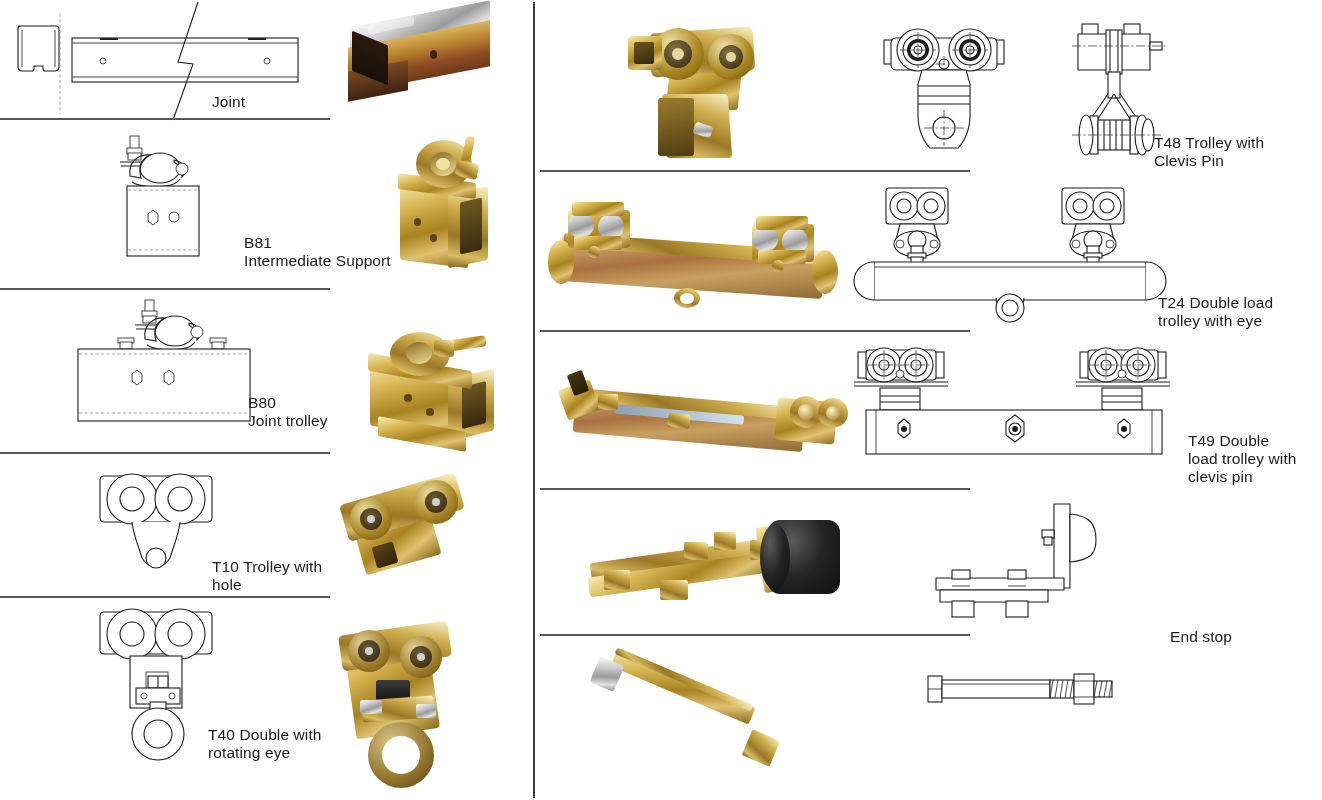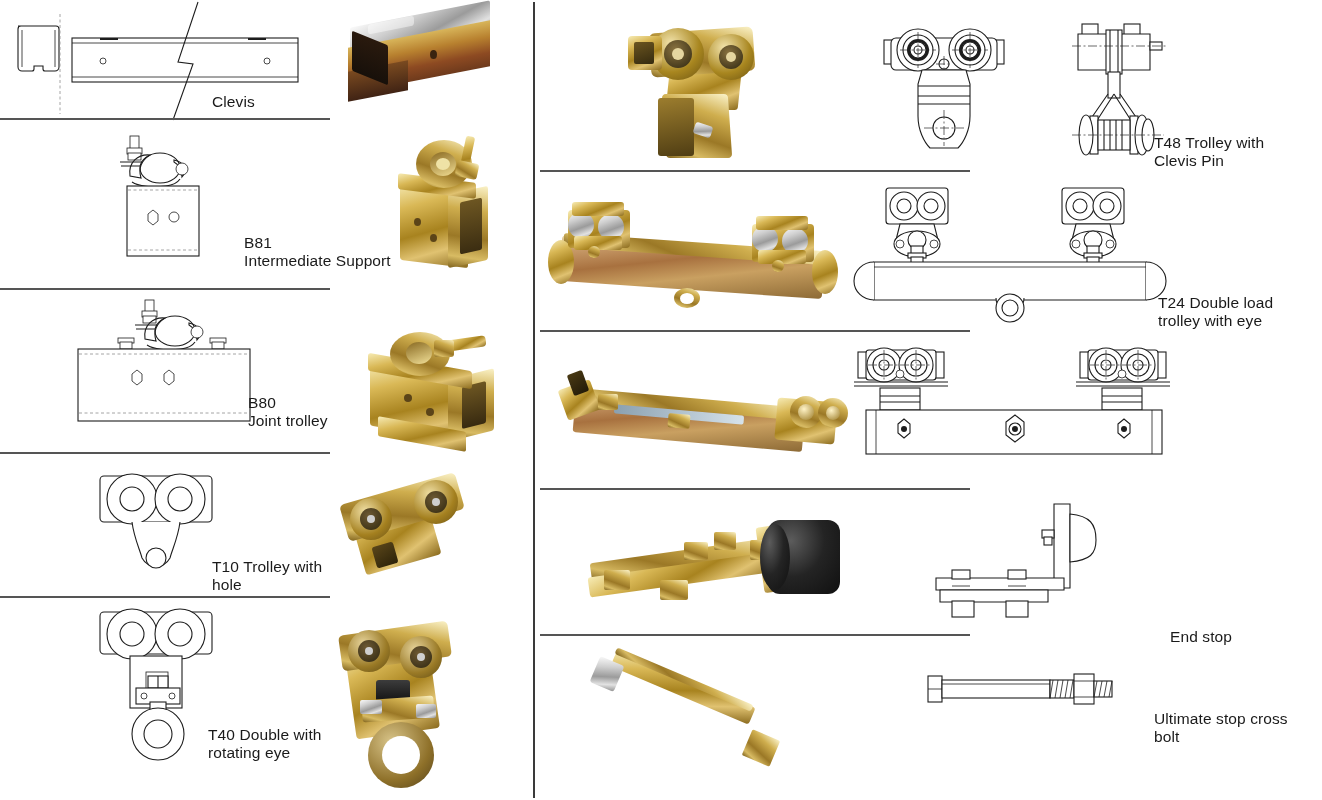--- a/index.html
+++ b/index.html
@@ -77,21 +77,21 @@
     <div class="dwg" style="left:70px;top:32px;">
       <svg width="230" height="56" viewBox="0 0 230 56">
         <rect class="fw" x="2" y="6" width="226" height="44"></rect>
         <path class="ln-thin" d="M2 11 H228 M2 45 H228"></path>
         <path class="fk" d="M30 6 h18 v2 h-18z M178 6 h18 v2 h-18z"></path>
         <circle class="fwt" cx="33" cy="29" r="3"></circle>
         <circle class="fwt" cx="197" cy="29" r="3"></circle>
         <path class="ln" d="M128 -22 L108 38 L123 40 L103 96" transform="translate(0,-8)"></path>
       </svg>
     </div>
-    <div class="caption" style="left:212px;top:93px;">Clevis</div>
+    <div class="caption" style="left:212px;top:93px;">Joint</div>
     <div class="photo" style="left:344px;top:10px;width:152px;height:90px;">
       <div class="pho-el m-steel" style="left:6px;top:4px;width:140px;height:34px;transform:skewY(-11deg);border-radius:2px;"></div>
       <div class="pho-el" style="left:4px;top:24px;width:142px;height:46px;transform:skewY(-11deg);background:linear-gradient(180deg,#d8b55a 0%,#b8812f 35%,#8d4a22 70%,#6e3a1c 100%);"></div>
       <div class="pho-el" style="left:4px;top:56px;width:60px;height:30px;transform:skewY(-11deg);background:linear-gradient(180deg,#7a4a20 0%,#402314 100%);"></div>
       <div class="pho-el" style="left:8px;top:28px;width:36px;height:40px;transform:skewY(22deg);background:linear-gradient(180deg,#2a1a0e 0%,#17100a 100%);border-radius:2px;"></div>
       <div class="pho-el rnd" style="left:86px;top:40px;width:7px;height:9px;background:#3a2410;"></div>
       <div class="pho-el" style="left:24px;top:10px;width:46px;height:10px;background:rgba(255,255,255,.45);transform:skewY(-11deg);border-radius:3px;"></div>
     </div>
     <div class="rule" style="left:0;top:118px;width:330px;"></div>
 
@@ -405,20 +405,23 @@
 
         <path class="fw" d="M46 80 l6 -5 l6 5 l0 9 l-6 5 l-6 -5z"></path>
         <circle class="fk" cx="52" cy="85" r="3"></circle>
         <path class="fw" d="M154 78 l9 -7 l9 7 l0 13 l-9 7 l-9 -7z"></path>
         <circle class="fw" cx="163" cy="85" r="6"></circle>
         <circle class="fk" cx="163" cy="85" r="3"></circle>
         <path class="fw" d="M266 80 l6 -5 l6 5 l0 9 l-6 5 l-6 -5z"></path>
         <circle class="fk" cx="272" cy="85" r="3"></circle>
       </svg>
     </div>
+    <div class="caption" style="left:654px;top:432px;">T49 Double
+load trolley with
+clevis pin</div>
     <div class="photo" style="left:20px;top:352px;width:300px;height:120px;">
       <div class="pho-el m-rose" style="left:20px;top:48px;width:230px;height:42px;transform:rotate(5deg);border-radius:3px;"></div>
       <div class="pho-el m-gold2" style="left:22px;top:46px;width:228px;height:13px;transform:rotate(5deg);border-radius:3px;"></div>
       <div class="pho-el" style="left:60px;top:58px;width:130px;height:9px;background:linear-gradient(90deg,#8aa0b0,#d6e2ea);transform:rotate(5deg);border-radius:2px;"></div>
       <div class="pho-el m-gold" style="left:8px;top:32px;width:34px;height:32px;transform:rotate(-20deg);border-radius:3px;"></div>
       <div class="pho-el" style="left:16px;top:20px;width:16px;height:22px;background:linear-gradient(160deg,#4a3a14,#221a08);transform:rotate(-20deg);border-radius:2px;"></div>
       <div class="pho-el m-gold2" style="left:44px;top:42px;width:20px;height:16px;border-radius:2px;"></div>
       <div class="pho-el m-gold2" style="left:114px;top:62px;width:22px;height:14px;transform:rotate(5deg);border-radius:2px;"></div>
       <div class="pho-el m-gold" style="left:222px;top:48px;width:60px;height:42px;transform:rotate(5deg);border-radius:4px;"></div>
       <div class="pho-el m-gold2 rnd" style="left:236px;top:44px;width:32px;height:32px;"></div>
@@ -465,22 +468,20 @@
         <rect class="fw" x="18" y="12" width="108" height="18"></rect>
         <path class="ln-thin" d="M18 16 H126"></path>
         <rect class="fw" x="126" y="12" width="24" height="18"></rect>
         <path class="ln-thin" d="M129 12 l-3 18 M134 12 l-3 18 M139 12 l-3 18 M144 12 l-3 18 M149 12 l-3 18"></path>
         <rect class="fw" x="150" y="6" width="20" height="30"></rect>
         <path class="ln-thin" d="M150 13 H170 M150 29 H170"></path>
         <rect class="fw" x="170" y="13" width="18" height="16"></rect>
         <path class="ln-thin" d="M173 13 l-3 16 M178 13 l-3 16 M183 13 l-3 16 M188 13 l-3 16"></path>
       </svg>
     </div>
-    <div class="caption" style="left:620px;top:710px;">Ultimate stop cross
-bolt</div>
     <div class="photo" style="left:40px;top:650px;width:230px;height:120px;">
       <div class="pho-el m-gold" style="left:34px;top:28px;width:150px;height:18px;transform:rotate(23deg);border-radius:3px;"></div>
       <div class="pho-el m-gold2" style="left:36px;top:26px;width:148px;height:7px;transform:rotate(23deg);border-radius:3px;"></div>
       <div class="pho-el m-steel" style="left:20px;top:10px;width:26px;height:28px;transform:rotate(23deg);border-radius:3px;"></div>
       <div class="pho-el m-gold2" style="left:172px;top:84px;width:30px;height:28px;transform:rotate(23deg);border-radius:2px;"></div>
     </div>
   </div>
 
 </div>
 

